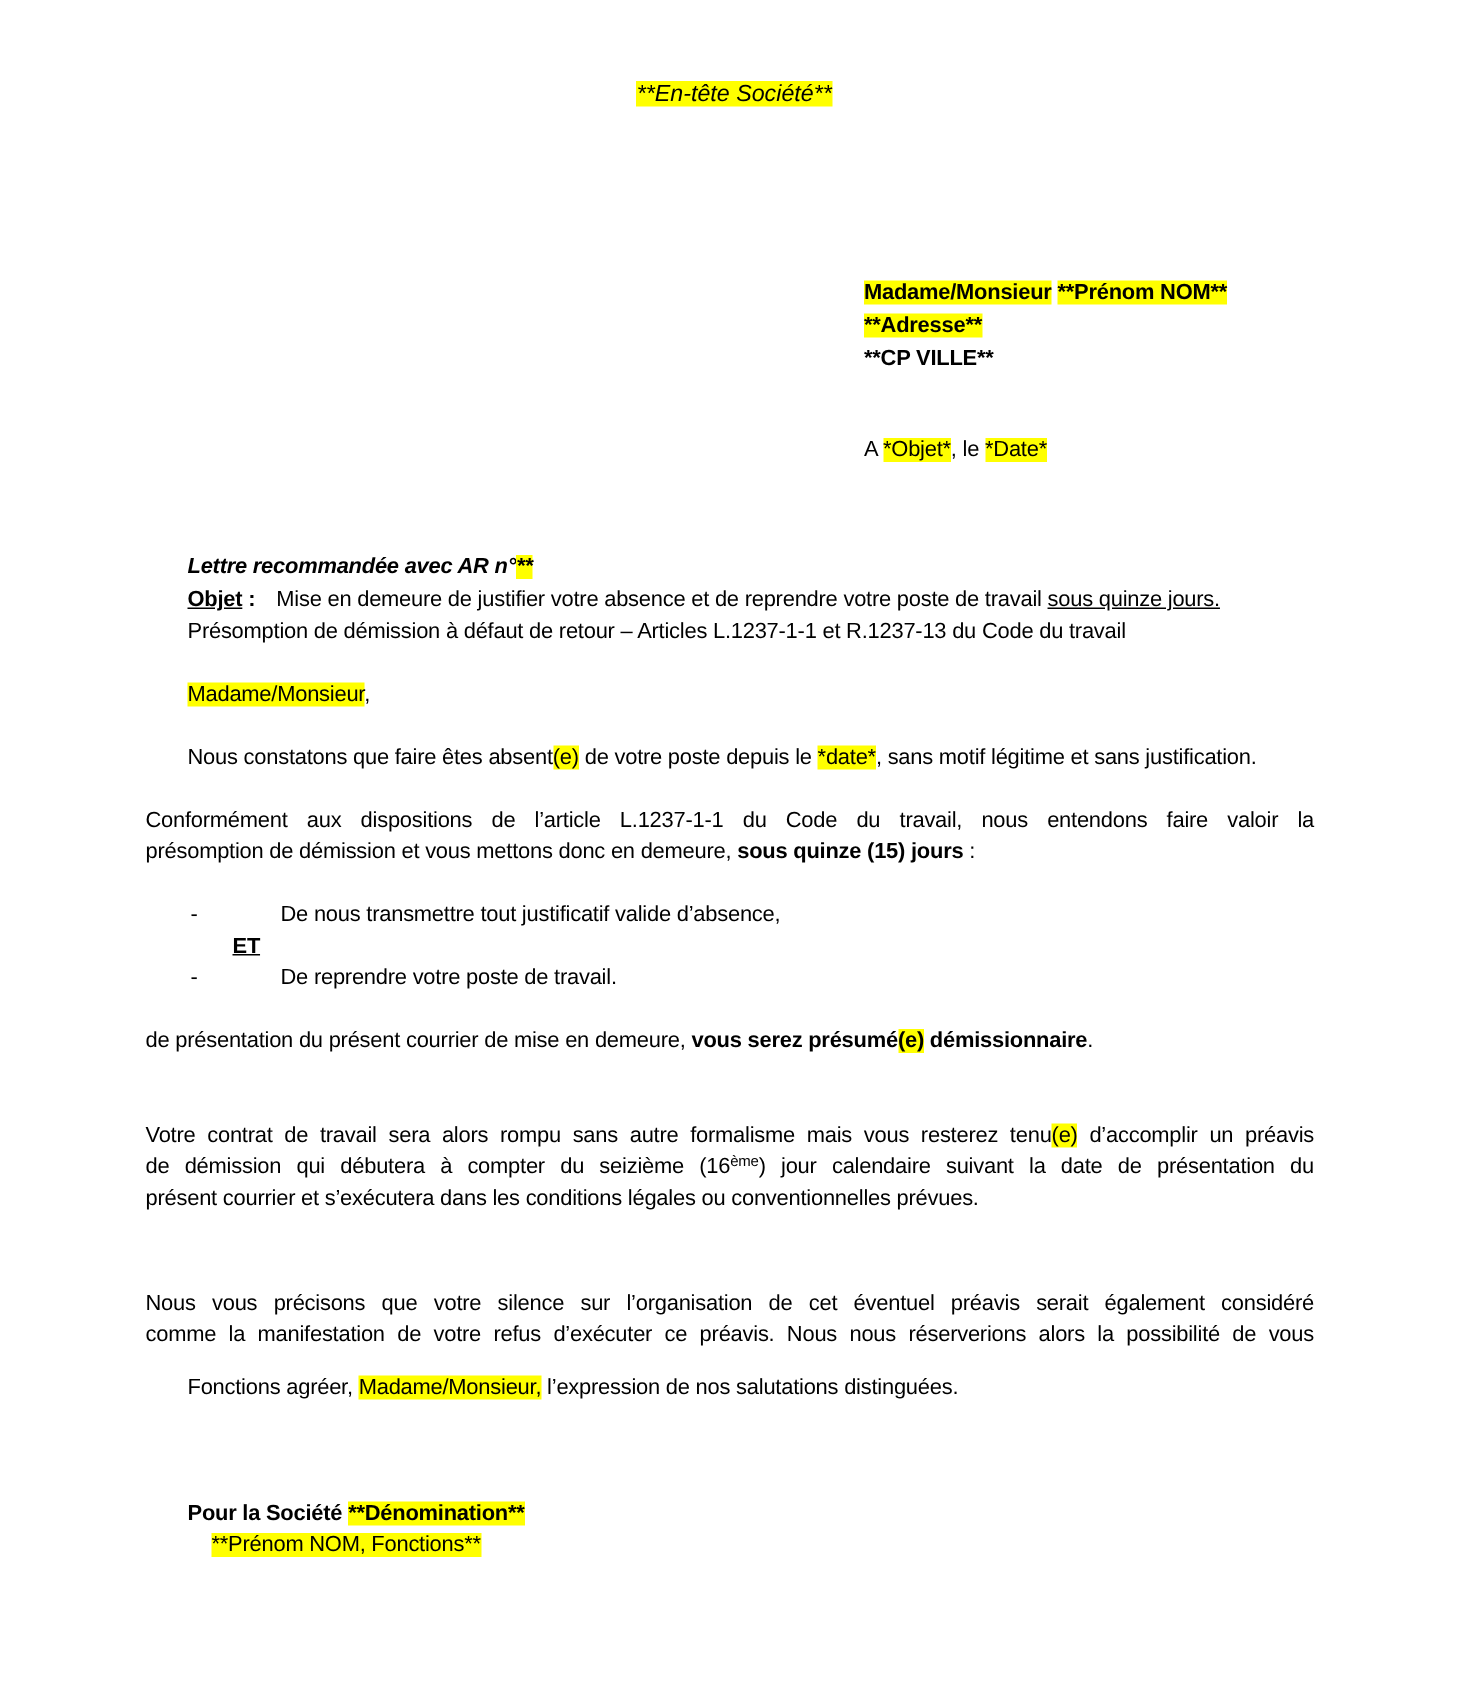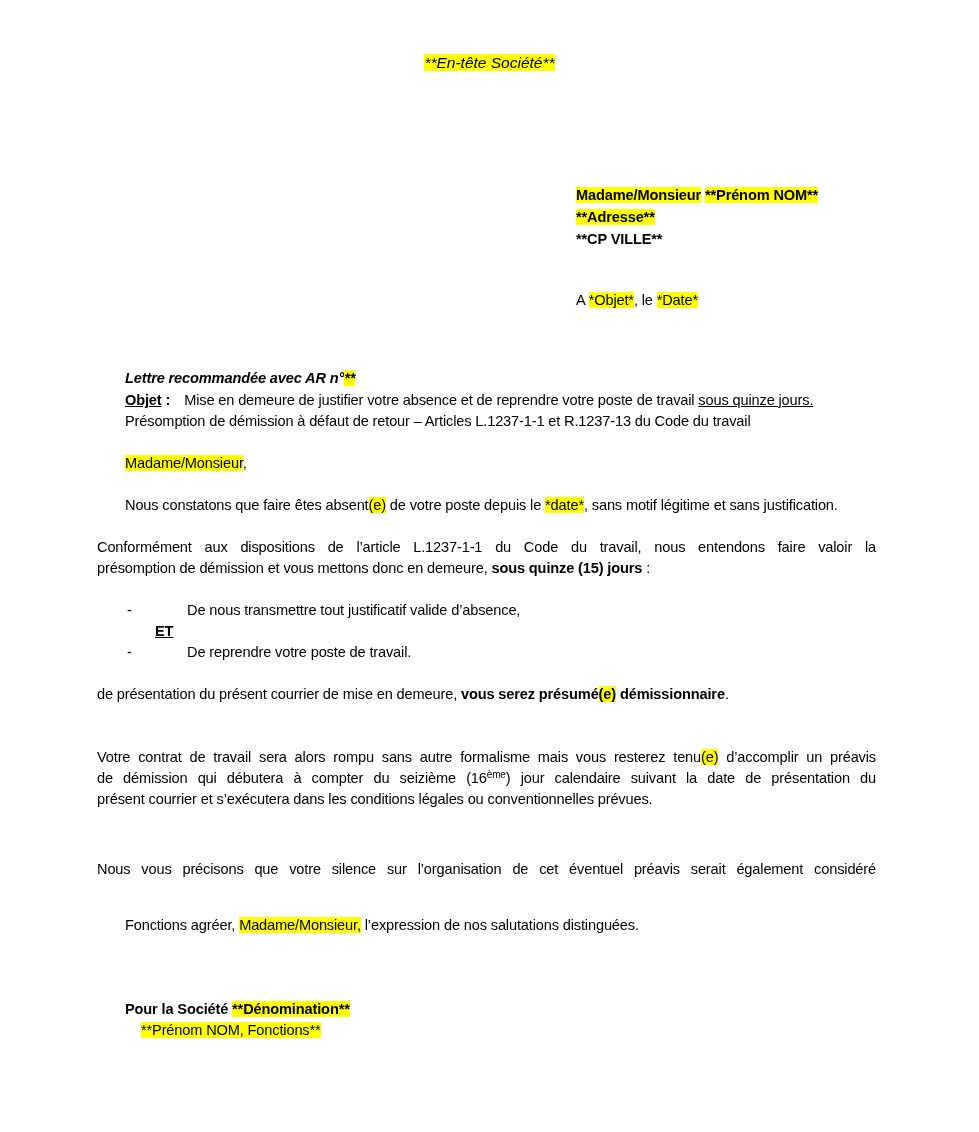--- a/index.html
+++ b/index.html
@@ -77,20 +77,21 @@
   </div>
 
   <div class="just" style="top:747px;">
     <span class="row"><span>Votre contrat de travail sera alors rompu sans autre formalisme mais vous resterez tenu</span><span class="hl">(e)</span><span> d’accomplir un préavis</span></span>
     <span class="row"><span>de démission qui débutera à compter du seizième (16</span><sup>ème</sup><span>) jour calendaire suivant la date de présentation du</span></span>
     <span class="row last">présent courrier et s’exécutera dans les conditions légales ou conventionnelles prévues.</span>
   </div>
 
   <div class="just" style="top:831px;margin-top:28px;">
     <span class="row">Nous vous précisons que votre silence sur l’organisation de cet éventuel préavis serait également considéré</span>
+    <span class="row">comme la manifestation de votre refus d’exécuter ce préavis. Nous nous réserverions alors la possibilité de vous</span>
   </div>
 
   <div class="line" style="left:97px; top:915px;">
     <span>Fonctions agréer, </span><span class="hl">Madame/Monsieur,</span><span> l’expression de nos salutations distinguées.</span>
   </div>
 
   <div class="line b" style="left:97px; top:999px;">
     <span>Pour la Société </span><span class="hl">**Dénomination**</span>
   </div>
   <div class="line" style="left:97px; top:1020px;padding-left:16px;">

